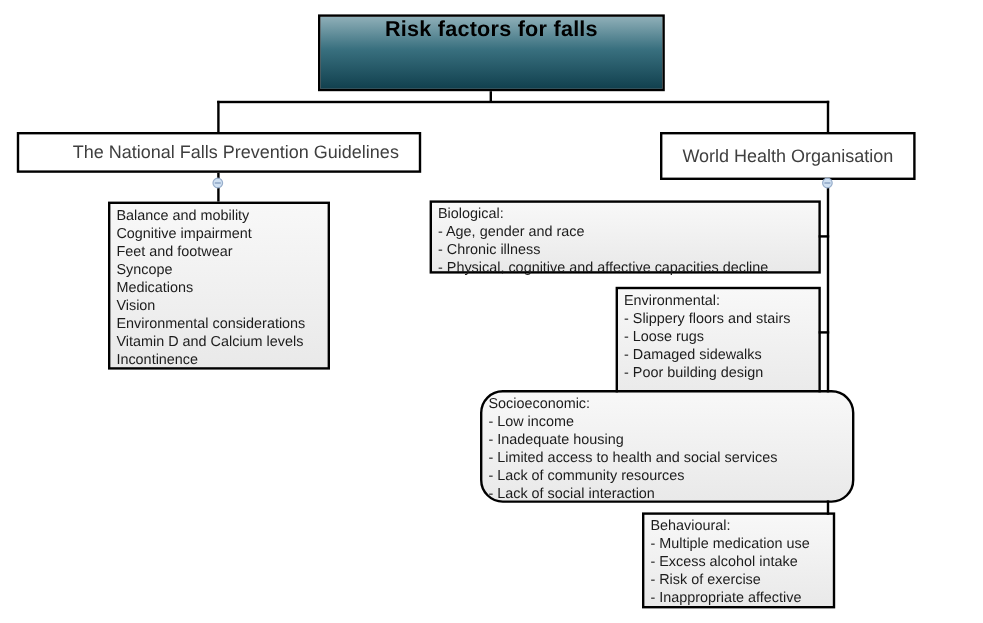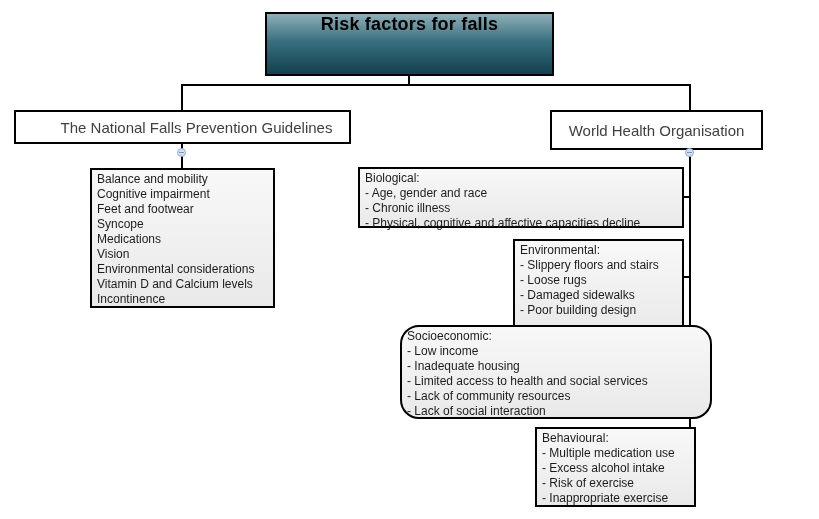--- a/index.html
+++ b/index.html
@@ -126,16 +126,16 @@
     <div class="list-line">- Limited access to health and social services</div>
     <div class="list-line">- Lack of community resources</div>
     <div class="list-line">- Lack of social interaction</div>
   </div>
 
   <div class="node list-node" style="left:523px;top:427px;width:161px;height:80px;margin-left:12px;">
     <div class="list-line">Behavioural:</div>
     <div class="list-line">- Multiple medication use</div>
     <div class="list-line">- Excess alcohol intake</div>
     <div class="list-line">- Risk of exercise</div>
-    <div class="list-line">- Inappropriate exercise</div>
+    <div class="list-line">- Inappropriate affective</div>
   </div>
 
 </div>
 
 </body></html>

